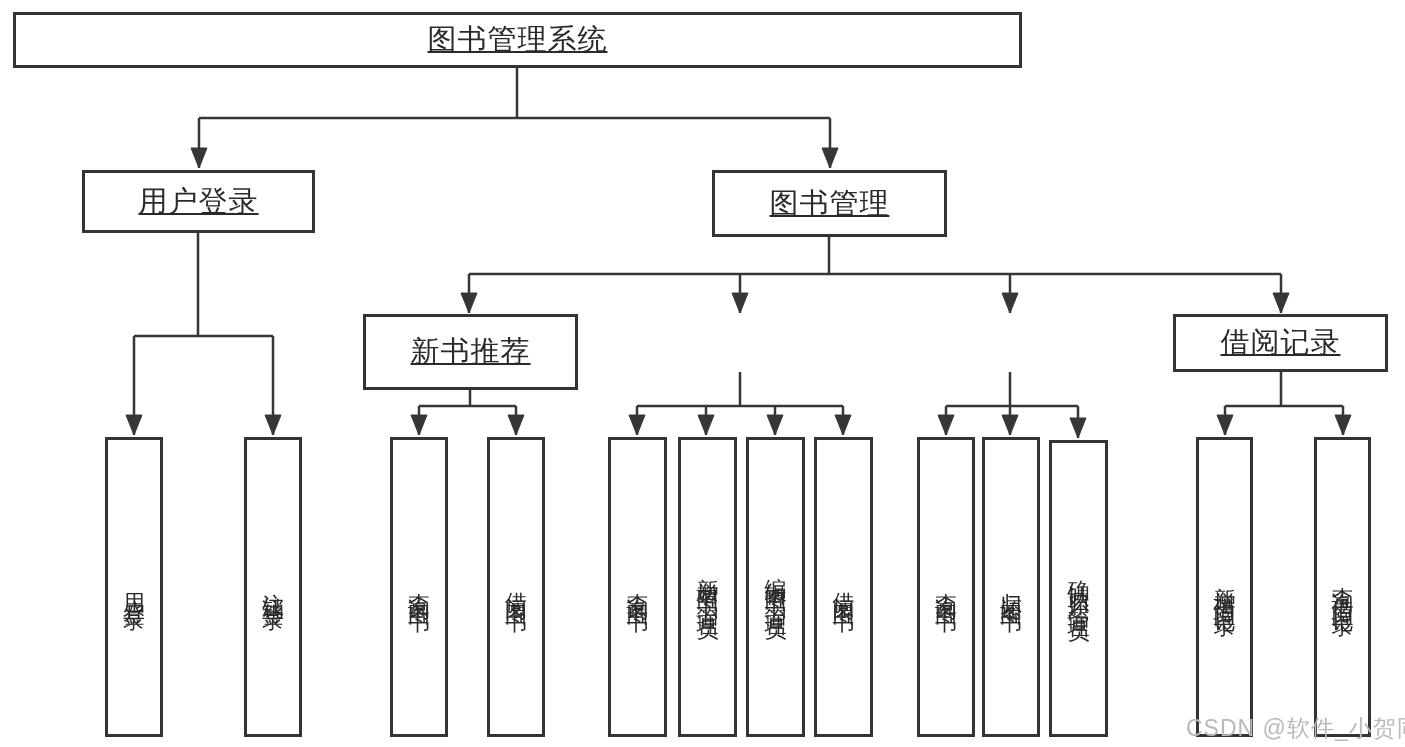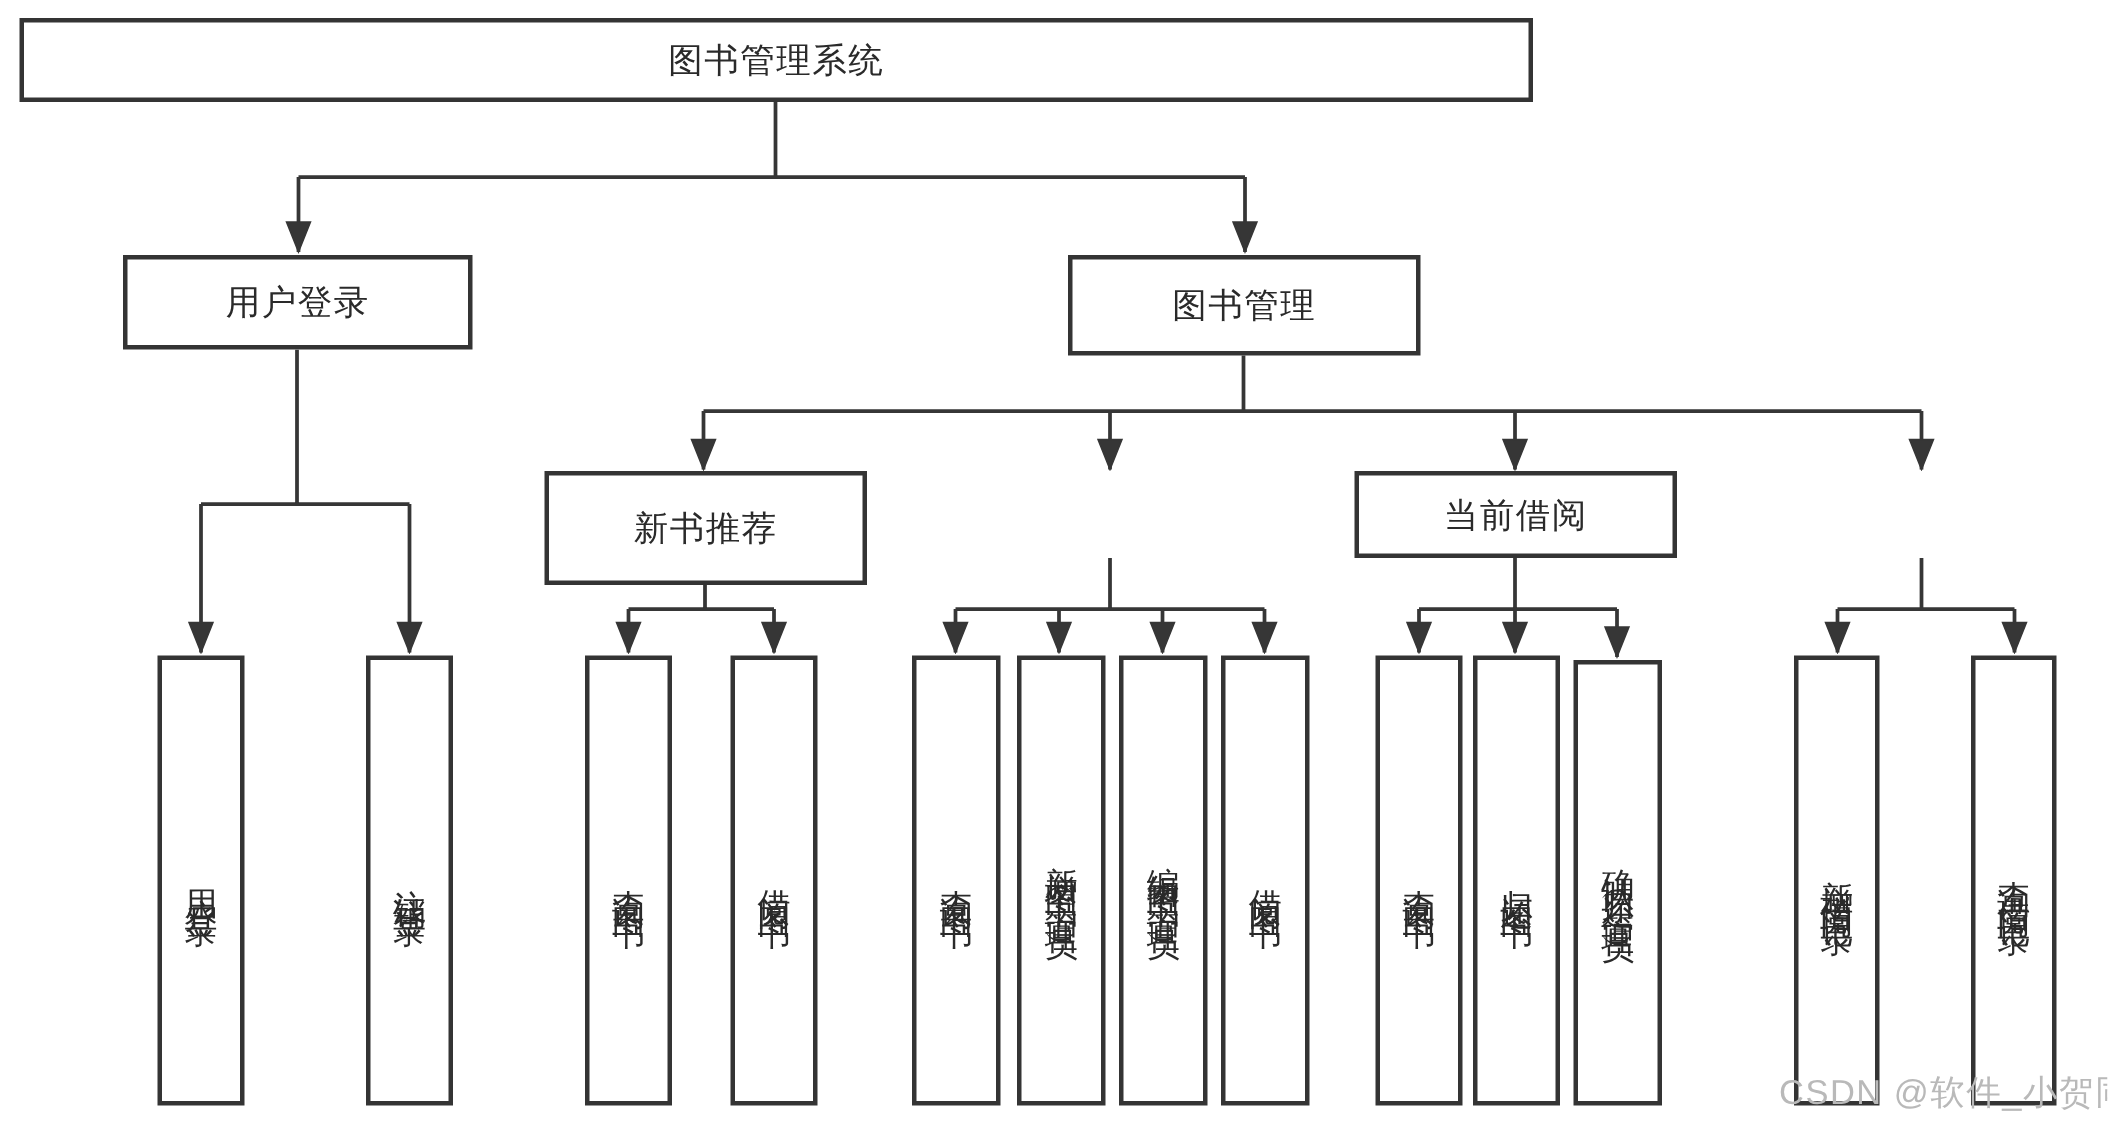--- a/index.html
+++ b/index.html
@@ -19,24 +19,25 @@
   .box {
     position: absolute;
     box-sizing: border-box;
     background: #ffffff;
     border: 3px solid #343434;
     display: flex;
     align-items: center;
     justify-content: center;
   }
   .box span {
-    font-size: 23px;
+    font-size: 29px;
     color: #2a2a2a;
     letter-spacing: 1px;
     white-space: nowrap;
+    text-decoration: underline;
   }
   .vbox {
     position: absolute;
     box-sizing: border-box;
     background: #ffffff;
     border: 3px solid #343434;
     display: flex;
     align-items: center;
     justify-content: center;
     width: 58px;
@@ -116,22 +117,22 @@
   <div class="box" style="left:82px; top:170px; width:233px; height:63px;">
     <span>用户登录</span>
   </div>
   <div class="box" style="left:712px; top:170px; width:235px; height:67px;">
     <span>图书管理</span>
   </div>
 
   <div class="box" style="left:363px; top:314px; width:215px; height:76px;">
     <span>新书推荐</span>
   </div>
-  <div class="box" style="left:903px; top:314px; width:215px; height:58px;">
-    <span>当前借阅</span>
+  <div class="box" style="left:1173px; top:314px; width:215px; height:58px;">
+    <span>借阅记录</span>
   </div>
 
   <div class="vbox" style="left:105px;">
     <span>用户登录</span>
   </div>
   <div class="vbox" style="left:244px;">
     <span>注销登录</span>
   </div>
 
   <div class="vbox" style="left:390px;">

